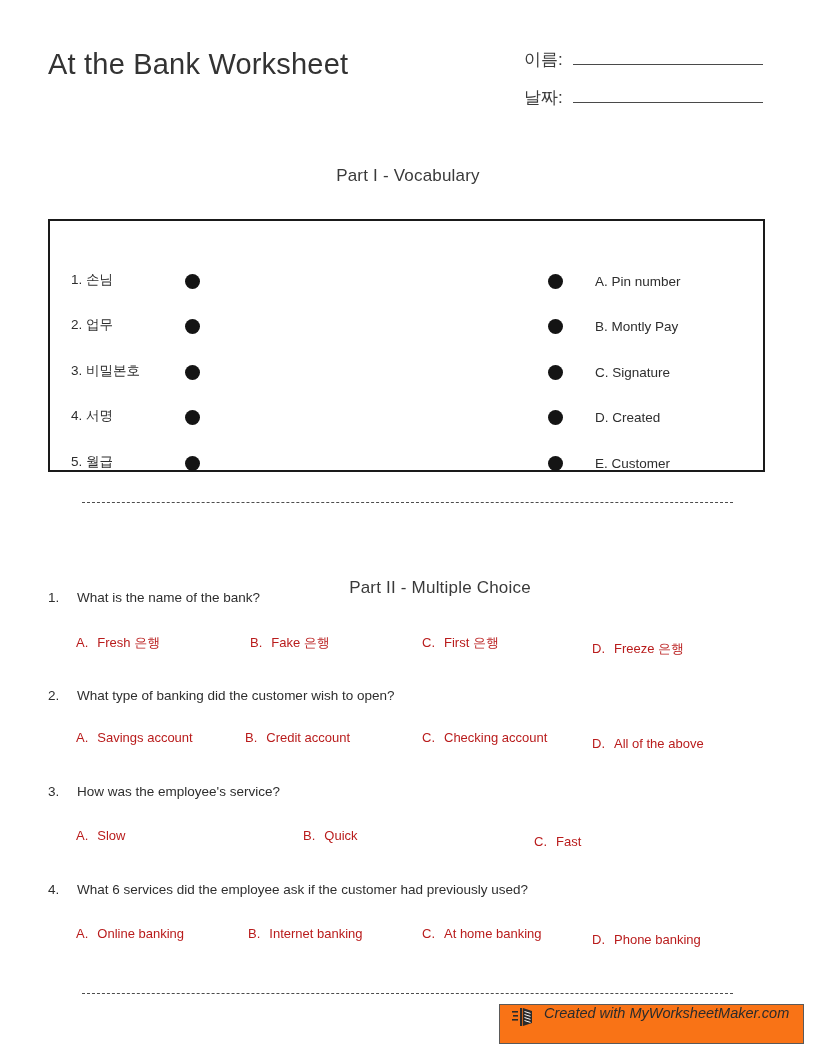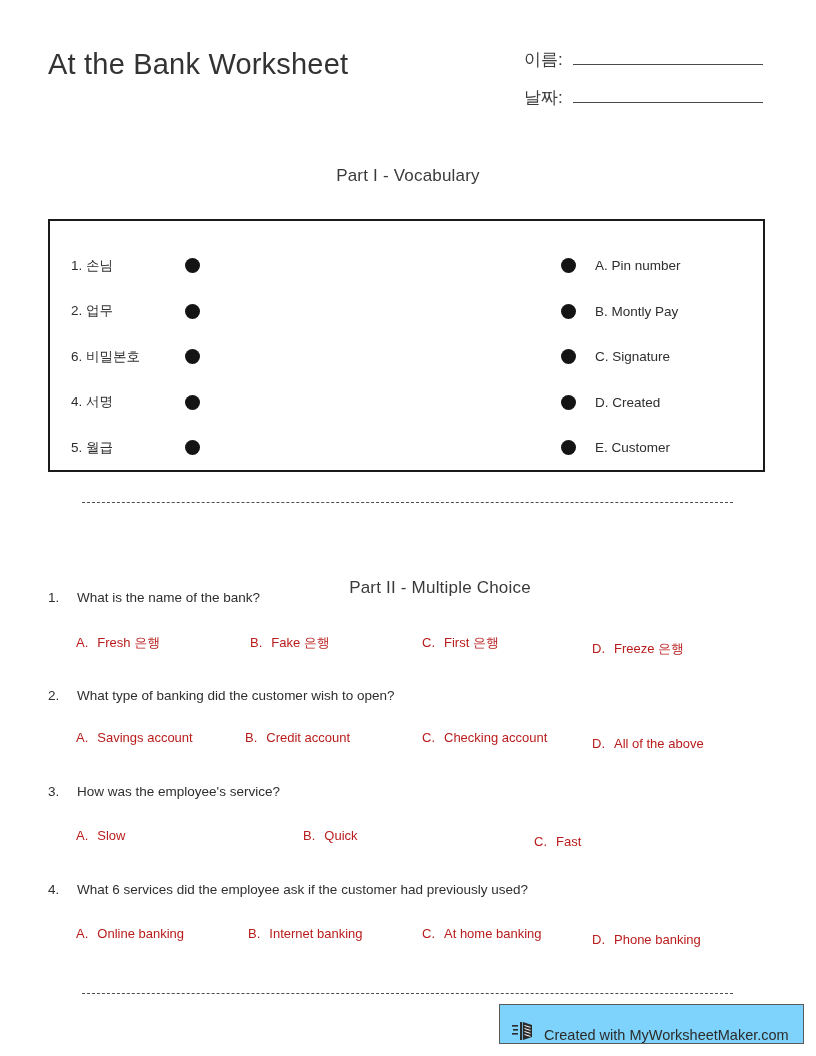--- a/index.html
+++ b/index.html
@@ -88,21 +88,21 @@
     position: absolute;
     left: 0;
     top: 0;
     width: 100%;
     height: 100%;
     padding: 22px 0 0 0;
     box-sizing: border-box;
   }
   .vocab-row {
     display: flex;
-    align-items: center;
+    align-items: flex-end;
     height: 45.5px;
     padding: 0 18px 0 18px;
     box-sizing: border-box;
   }
   .vocab-left-term {
     width: 105px;
     font-size: 13.5px;
     color: #2e2e2e;
     white-space: nowrap;
     padding-left: 3px;
@@ -125,21 +125,21 @@
     width: 50px;
     display: flex;
     justify-content: flex-end;
     padding-right: 0px;
   }
   .vocab-right-term {
     width: 150px;
     font-size: 13.5px;
     color: #2e2e2e;
     white-space: nowrap;
-    padding-left: 19px;
+    padding-left: 32px;
   }
 
   
   .divider {
     position: absolute;
     left: 82px;
     width: 651px;
     border-top: 1.6px dashed #4d4d4d;
     height: 0;
   }
@@ -177,24 +177,25 @@
 
   
   .footer-badge {
     position: absolute;
     left: 499px;
     top: 1004px;
     width: 305px;
     height: 40px;
     border: 1.4px solid #5a5a5a;
     box-sizing: border-box;
-    background: #7dd3fc;
-    display: flex;
-    align-items: flex-end;
+    background: #f97316;
+    display: flex;
+    align-items: flex-start;
     padding-left: 12px;
+    font-style: italic;
   }
   .badge-logo {
     width: 26px;
     height: 24px;
     flex: 0 0 auto;
     margin-right: 6px;
     display: flex;
     align-items: center;
     justify-content: center;
   }
@@ -243,21 +244,21 @@
           <span class="dot-left-cell">
             <span class="dot"></span>
           </span>
           <span class="vocab-spacer"></span>
           <span class="dot-right-cell">
             <span class="dot"></span>
           </span>
           <span class="vocab-right-term">B. Montly Pay</span>
         </div>
         <div class="vocab-row">
-          <span class="vocab-left-term">6. 비밀본호</span>
+          <span class="vocab-left-term">3. 비밀본호</span>
           <span class="dot-left-cell">
             <span class="dot"></span>
           </span>
           <span class="vocab-spacer"></span>
           <span class="dot-right-cell">
             <span class="dot"></span>
           </span>
           <span class="vocab-right-term">C. Signature</span>
         </div>
         <div class="vocab-row">

